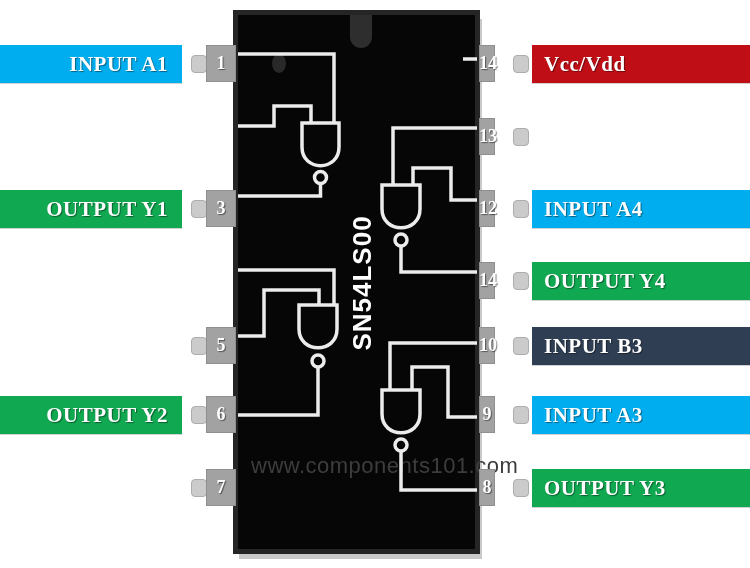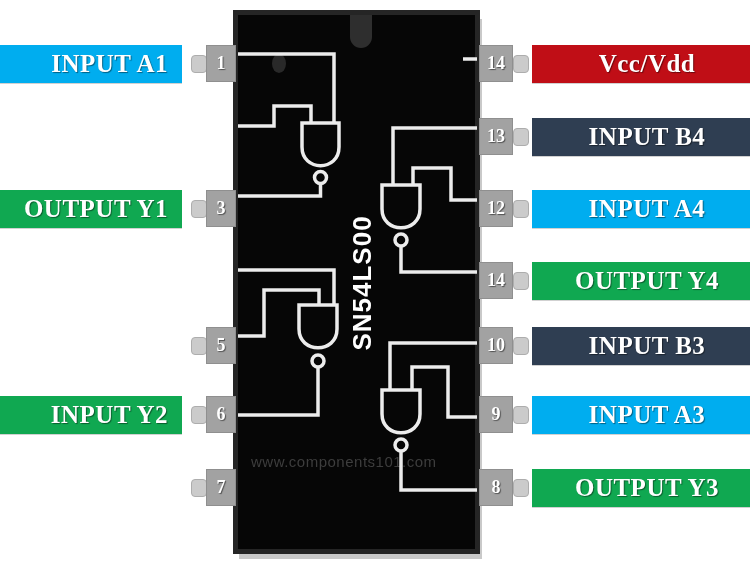--- a/index.html
+++ b/index.html
@@ -4,45 +4,45 @@
 <style>
   html,body{margin:0;padding:0;background:#fff;}
   .canvas{
     position:relative;width:750px;height:568px;background:#ffffff;overflow:hidden;
     font-family:"Liberation Serif",serif;
   }
   
   .prow{position:absolute;left:0;width:750px;height:38px;}
   .r1{top:45px}.r2{top:118px}.r3{top:190px}.r4{top:262px}.r5{top:327px}.r6{top:396px}.r7{top:469px}
   .bar{
-    position:absolute;top:0;height:38px;color:#fff;font-weight:bold;font-size:25px;
+    position:absolute;top:0;height:38px;color:#fff;font-weight:bold;font-size:21px;
     line-height:38px;text-shadow:1px 1px 1px rgba(0,0,0,0.45);letter-spacing:0.5px;
     box-shadow:0 1px 0 rgba(0,0,0,0.18);
   }
   .left .bar{left:0;width:182px;text-align:right;padding-right:14px;box-sizing:border-box;}
-  .right .bar{left:532px;width:218px;text-align:center;padding-left:12px;box-sizing:border-box;}
+  .right .bar{left:532px;width:218px;text-align:left;padding-left:12px;box-sizing:border-box;}
   .input_a{background:var(--input_a);}
   .input_b{background:var(--input_b);}
   .output{background:var(--output);padding-left:18px;}
   .power{background:var(--power);}
   .ground{background:var(--ground);}
   .tab{
     position:absolute;top:10px;width:16px;height:18px;background:var(--tab);
     border:1px solid #adadad;border-radius:4px;box-sizing:border-box;
   }
   .left .tab{left:191px;}
   .right .tab{left:513px;}
   .pinsq{
     position:absolute;top:0;height:37px;background:var(--pin);
     color:#fff;font-weight:bold;font-size:18px;line-height:37px;text-align:center;
     text-shadow:1px 1px 1px rgba(0,0,0,0.5);
     box-shadow:inset 0 0 0 1px rgba(130,130,130,0.6);
   }
   .left .pinsq{left:206px;width:30px;}
-  .right .pinsq{left:479px;width:34px;}
+  .right .pinsq{left:479px;width:16px;}
   
   .ic{
     position:absolute;left:233px;top:10px;width:247px;height:544px;
     background:var(--ic_body);border:5px solid var(--ic_border);box-sizing:border-box;
     box-shadow:4px 7px 0 -2px #c9c9c9;
   }
   .notch{
     position:absolute;left:350px;top:15px;width:22px;height:33px;
     background:var(--notch);border-radius:0 0 11px 11px;
   }
@@ -52,21 +52,21 @@
   }
   .chipname{
     position:absolute;left:282px;top:268px;width:160px;height:30px;
     transform:rotate(-90deg);transform-origin:50% 50%;
     color:#ffffff;font-family:"Liberation Sans",sans-serif;font-weight:bold;
     font-size:26px;text-align:center;letter-spacing:1px;line-height:30px;
   }
   .watermark{
     position:absolute;left:251px;top:453px;
     color:var(--watermark);font-family:"Liberation Sans",sans-serif;
-    font-size:15px;letter-spacing:0.5px;white-space:nowrap;
+    font-size:22px;letter-spacing:0.5px;white-space:nowrap;
   }
   svg.wires{position:absolute;left:0;top:0;pointer-events:none;}
   .wire{stroke:var(--wire);stroke-width:3.5;fill:none;}
 </style>
 </head>
 <body>
 
 <div class="canvas">
 
   <div class="ic"></div>
@@ -121,36 +121,35 @@
   <div class="prow left r3">
     <div class="bar output"><span>OUTPUT Y1</span></div>
     <div class="tab"></div>
     <div class="pinsq">3</div>
   </div>
   <div class="prow left r5">
     <div class="tab"></div>
     <div class="pinsq">5</div>
   </div>
   <div class="prow left r6">
-    <div class="bar output"><span>INPUT Y2</span></div>
+    <div class="bar output"><span>OUTPUT Y2</span></div>
     <div class="tab"></div>
     <div class="pinsq">6</div>
   </div>
   <div class="prow left r7">
     <div class="tab"></div>
     <div class="pinsq">7</div>
   </div>
 
   <div class="prow right r1">
     <div class="bar power"><span>Vcc/Vdd</span></div>
     <div class="tab"></div>
     <div class="pinsq">14</div>
   </div>
   <div class="prow right r2">
-    <div class="bar input_b"><span>INPUT B4</span></div>
     <div class="tab"></div>
     <div class="pinsq">13</div>
   </div>
   <div class="prow right r3">
     <div class="bar input_a"><span>INPUT A4</span></div>
     <div class="tab"></div>
     <div class="pinsq">12</div>
   </div>
   <div class="prow right r4">
     <div class="bar output"><span>OUTPUT Y4</span></div>

